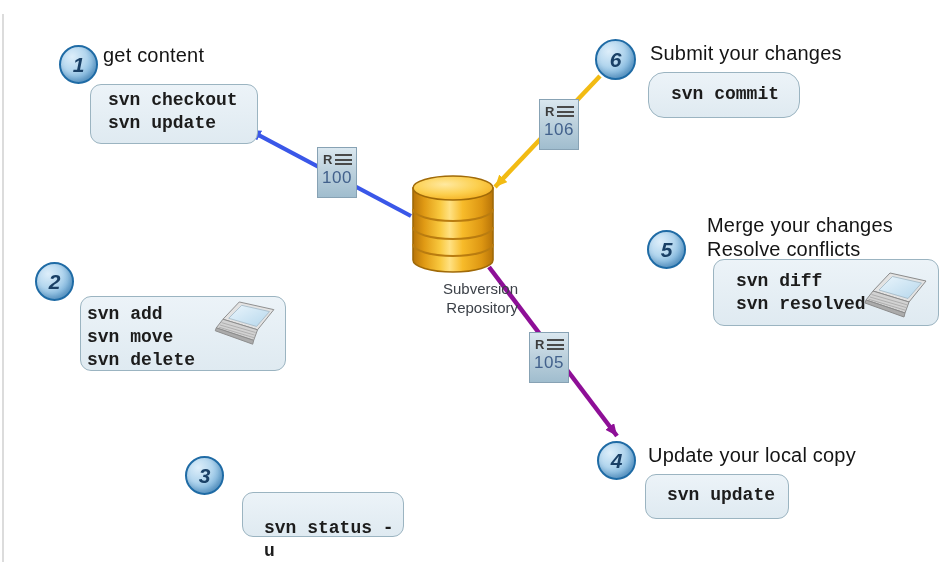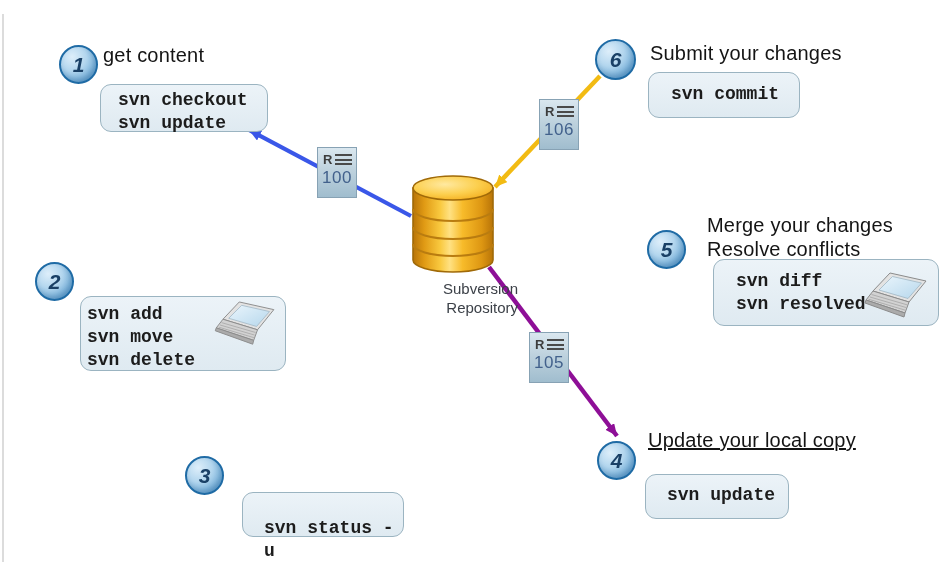--- a/index.html
+++ b/index.html
@@ -97,21 +97,21 @@
   </div>
   <div class="repo-label" style="left:394px; top:279px;">
     <div>Subversion</div>
     <div>Repository</div>
   </div>
 
   <div class="step-badge" style="left:59px; top:45px;">
     <span>1</span>
   </div>
   <div class="step-title" style="left:103px; top:43px;">get content</div>
-  <div class="cmd-box" style="left:100px; top:84px; width:168px; height:48px; padding:4px 0 8px 17px;">
+  <div class="cmd-box" style="left:90px; top:84px; width:168px; height:60px; padding:4px 0 8px 17px;">
     <div>svn checkout</div>
     <div>svn update</div>
   </div>
 
   <div class="step-badge" style="left:35px; top:262px;">
     <span>2</span>
   </div>
   <div class="cmd-box" style="left:80px; top:296px; width:206px; height:75px; padding:6px 0 0 6px;">
     <div>svn add</div>
     <div>svn move</div>
@@ -136,21 +136,21 @@
   <div class="step-badge" style="left:185px; top:456px;">
     <span>3</span>
   </div>
   <div class="cmd-box" style="left:242px; top:492px; width:162px; height:45px; padding:24px 0 0 21px;">
     <div>svn status -u</div>
   </div>
 
   <div class="step-badge" style="left:597px; top:441px;">
     <span>4</span>
   </div>
-  <div class="step-title" style="left:648px; top:428px;text-decoration:underline;">Update your local copy</div>
+  <div class="step-title" style="left:648px; top:443px;">Update your local copy</div>
   <div class="cmd-box" style="left:645px; top:474px; width:144px; height:45px; padding:9px 0 0 21px;">
     <div>svn update</div>
   </div>
 
   <div class="step-badge" style="left:647px; top:230px;">
     <span>5</span>
   </div>
   <div class="step-title" style="left:707px; top:213px;">
     <div>Merge your changes</div>
     <div>Resolve conflicts</div>
@@ -172,21 +172,21 @@
         <path d="M7.5,22.5 L43,32.8 M6,25 L42,35.5 M4.5,27.2 L41.3,38.2" stroke="#aeaeae" stroke-width="1" fill="none"></path>
         <polygon points="2,28 41,41 40,45 1,31" fill="#ababab" stroke="#8b8b8b" stroke-width="1"></polygon>
       </svg>
     </span>
   </div>
 
   <div class="step-badge" style="left:595px; top:39px; width:41px; height:41px;">
     <span>6</span>
   </div>
   <div class="step-title" style="left:650px; top:41px;">Submit your changes</div>
-  <div class="cmd-box" style="left:648px; top:72px; width:152px; height:46px; padding:10px 0 0 22px;">
+  <div class="cmd-box" style="left:648px; top:72px; width:152px; height:46px; padding:10px 0 0 22px;border-radius:16px;">
     <div>svn commit</div>
   </div>
 
   <div class="rev-badge" style="left:317px; top:147px;">
     <div class="rev-top">
       <span>R</span>
       <span class="rev-lines">
           <i></i>
           <i></i>
           <i></i>

